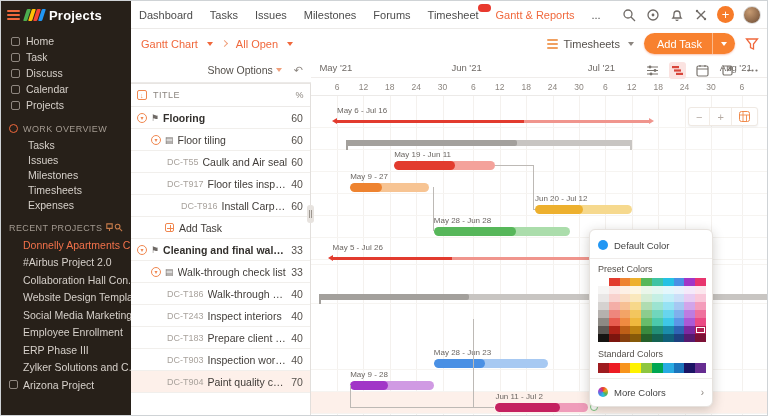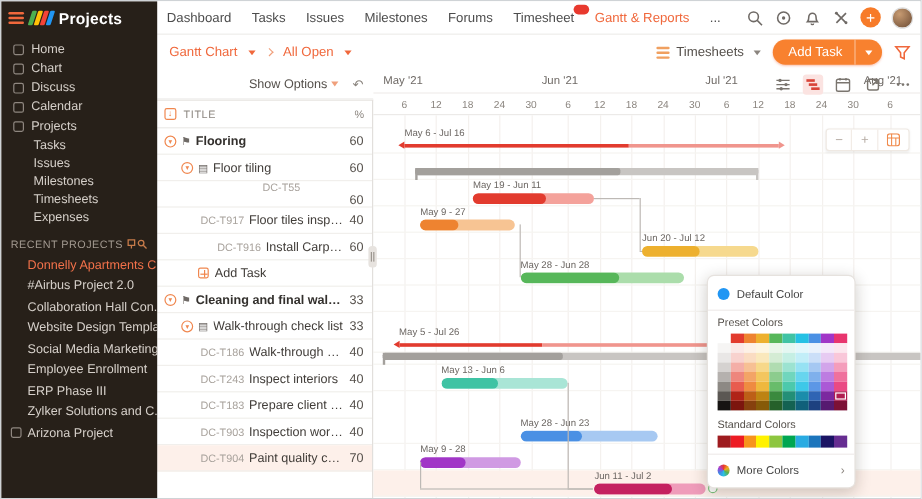--- a/index.html
+++ b/index.html
@@ -143,35 +143,39 @@
       </span>
       <span class="logo-text">Projects</span>
     </div>
     <div class="snav" id="side-main">
         <div class="sitem">
           <div class="sicon"></div>
           <div>Home</div>
         </div>
         <div class="sitem">
           <div class="sicon"></div>
-          <div>Chart</div>
+          <div>Task</div>
         </div>
         <div class="sitem">
           <div class="sicon"></div>
           <div>Discuss</div>
         </div>
         <div class="sitem">
           <div class="sicon"></div>
           <div>Calendar</div>
         </div>
         <div class="sitem">
           <div class="sicon"></div>
           <div>Projects</div>
         </div>
       </div>
+    <div class="shead">
+      <span class="clock"></span>
+      <span>WORK OVERVIEW</span>
+    </div>
     <div id="side-work">
         <div class="ssub">Tasks</div>
         <div class="ssub">Issues</div>
         <div class="ssub">Milestones</div>
         <div class="ssub">Timesheets</div>
         <div class="ssub">Expenses</div>
       </div>
     <div class="rhead">
       <span>RECENT PROJECTS</span>
       <span class="sp"></span>
@@ -341,21 +345,21 @@
           <div class="kic">⚑</div>
           <div class="ttext">Flooring</div>
           <div class="pct">60</div>
         </div>
         <div class="trow" style="padding-left: 20px;">
           <div class="exp">▾</div>
           <div class="kic">▤</div>
           <div class="ttext">Floor tiling</div>
           <div class="pct">60</div>
         </div>
-        <div class="trow" style="padding-left: 36px; flex-direction: column;">
+        <div class="trow" style="padding-left: 36px;">
           <div class="tid">DC-T55</div>
           <div class="ttext">Caulk and Air seal</div>
           <div class="pct">60</div>
         </div>
         <div class="trow" style="padding-left: 36px;">
           <div class="tid">DC-T917</div>
           <div class="ttext">Floor tiles inspection</div>
           <div class="pct">40</div>
         </div>
         <div class="trow" style="padding-left: 50px;">
@@ -483,39 +487,33 @@
             <div class="prog" style="width: 50%; background: rgb(237, 176, 46);"></div>
           </div>
         </div>
         <div class="crow" style="top: 110px;">
           <div class="bar-label" style="left: 122.8px;">May 28 - Jun 28</div>
           <div class="gbar" style="left: 122.8px; width: 136.4px; background: rgb(171, 221, 171);">
             <div class="prog" style="width: 60%; background: rgb(87, 183, 90);"></div>
           </div>
         </div>
         <div class="crow" style="top: 132px;"></div>
-        <div class="crow" style="top: 166px; text-align: center;">
+        <div class="crow" style="top: 137px; text-align: center;">
           <div class="bar-label" style="left: 21.6px;">May 5 - Jul 26</div>
           <div class="mline" style="left: 21.6px; width: 360.8px;">
             <div class="seg" style="left: 0px; width: 33%; background: rgb(226, 59, 46);"></div>
             <div class="seg" style="left: 33%; right: 0px; background: rgb(240, 149, 141);"></div>
             <div class="arr" style="left: -5px; border-right: 5px solid rgb(226, 59, 46);"></div>
             <div class="arr" style="right: -5px; border-left: 5px solid rgb(240, 149, 141);"></div>
           </div>
         </div>
         <div class="crow" style="top: 176px;">
           <div class="pbar" style="left: 8.4px; width: 453.2px; background: rgb(200, 197, 194);">
             <div class="prog" style="position: absolute; left: 0px; top: 0px; bottom: 0px; width: 33%; background: rgb(163, 160, 156); border-radius: 2px;"></div>
             <div class="stub" style="left: 0px; background: rgb(163, 160, 156);"></div>
-          </div>
-        </div>
-        <div class="crow" style="top: 198px;">
-          <div class="bar-label" style="left: 56.8px;">May 13 - Jun 6</div>
-          <div class="gbar" style="left: 56.8px; width: 105.6px; background: rgb(169, 229, 214);">
-            <div class="prog" style="width: 45%; background: rgb(63, 195, 164);"></div>
           </div>
         </div>
         <div class="crow" style="top: 242px;">
           <div class="bar-label" style="left: 122.8px;">May 28 - Jun 23</div>
           <div class="gbar" style="left: 122.8px; width: 114.4px; background: rgb(167, 201, 242);">
             <div class="prog" style="width: 45%; background: rgb(74, 144, 228);"></div>
           </div>
         </div>
         <div class="crow" style="top: 264px;">
           <div class="bar-label" style="left: 39.2px;">May 9 - 28</div>

